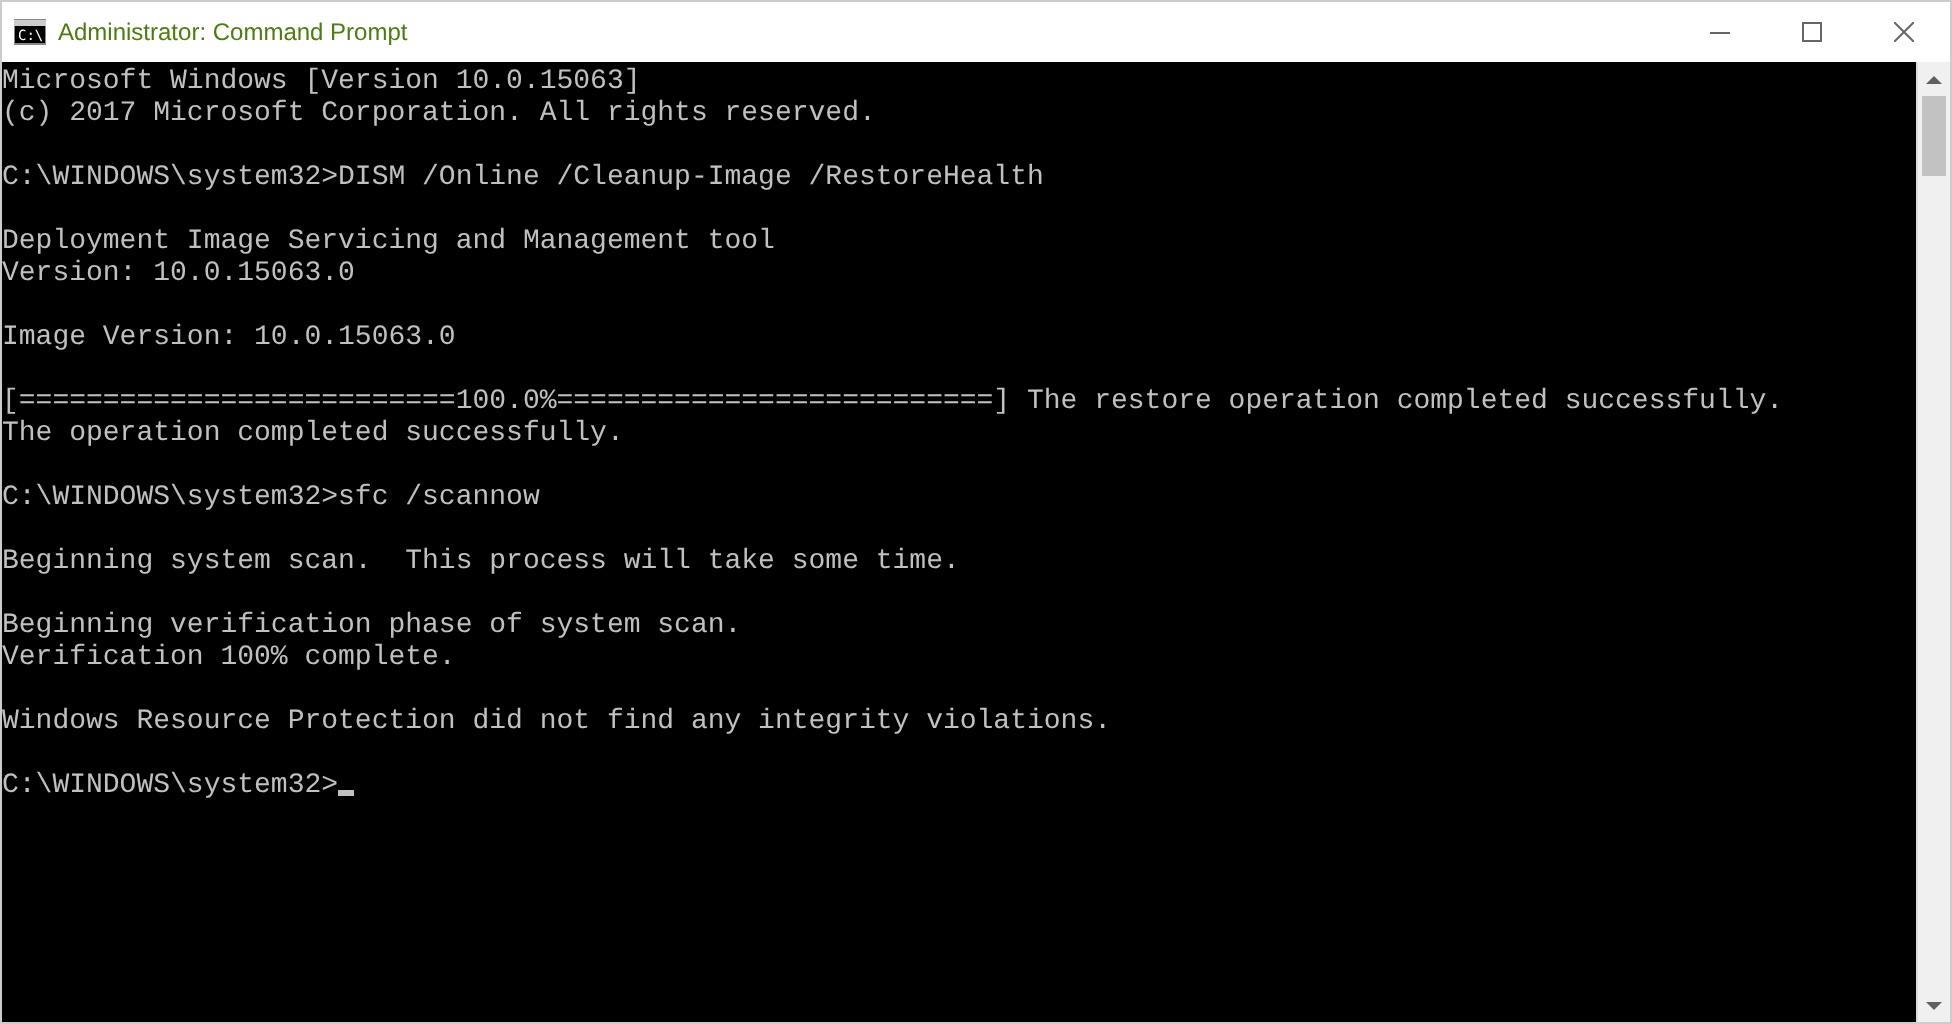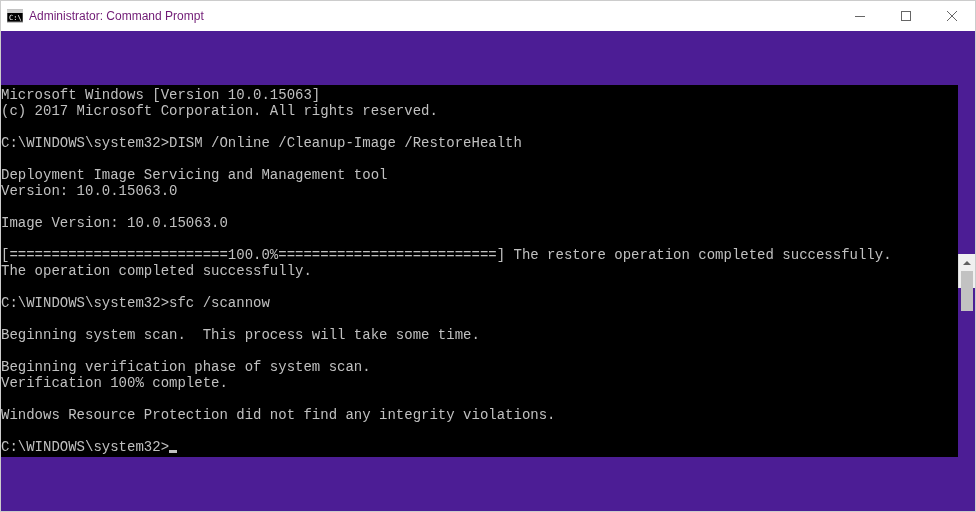--- a/index.html
+++ b/index.html
@@ -35,42 +35,41 @@
     .app-icon {
       width: 16px;
       height: 16px;
       display: flex;
       align-items: center;
       justify-content: center;
     }
     .app-icon svg { display: block; }
     .title-text {
       font-size: 12px;
-      color: #701a75;
+      color: #4d7c0f;
     }
     .window-controls {
       display: flex;
       height: 100%;
     }
     .win-btn {
       width: 46px;
       height: 100%;
       display: flex;
       align-items: center;
       justify-content: center;
       color: #666;
       cursor: pointer;
     }
     .win-btn svg { display: block; }
     .terminal-wrap {
       flex: 1;
       display: flex;
-      background: #4c1d95;
+      background: #f9a8d4;
       min-height: 0;
-      align-items: center;
     }
     .terminal {
       flex: 1;
       background: #000;
       color: #c0c0c0;
       font-family: Consolas, 'Courier New', monospace;
       font-size: 14px;
       line-height: 16px;
       padding: 2px 0 2px 0;
       white-space: pre;

